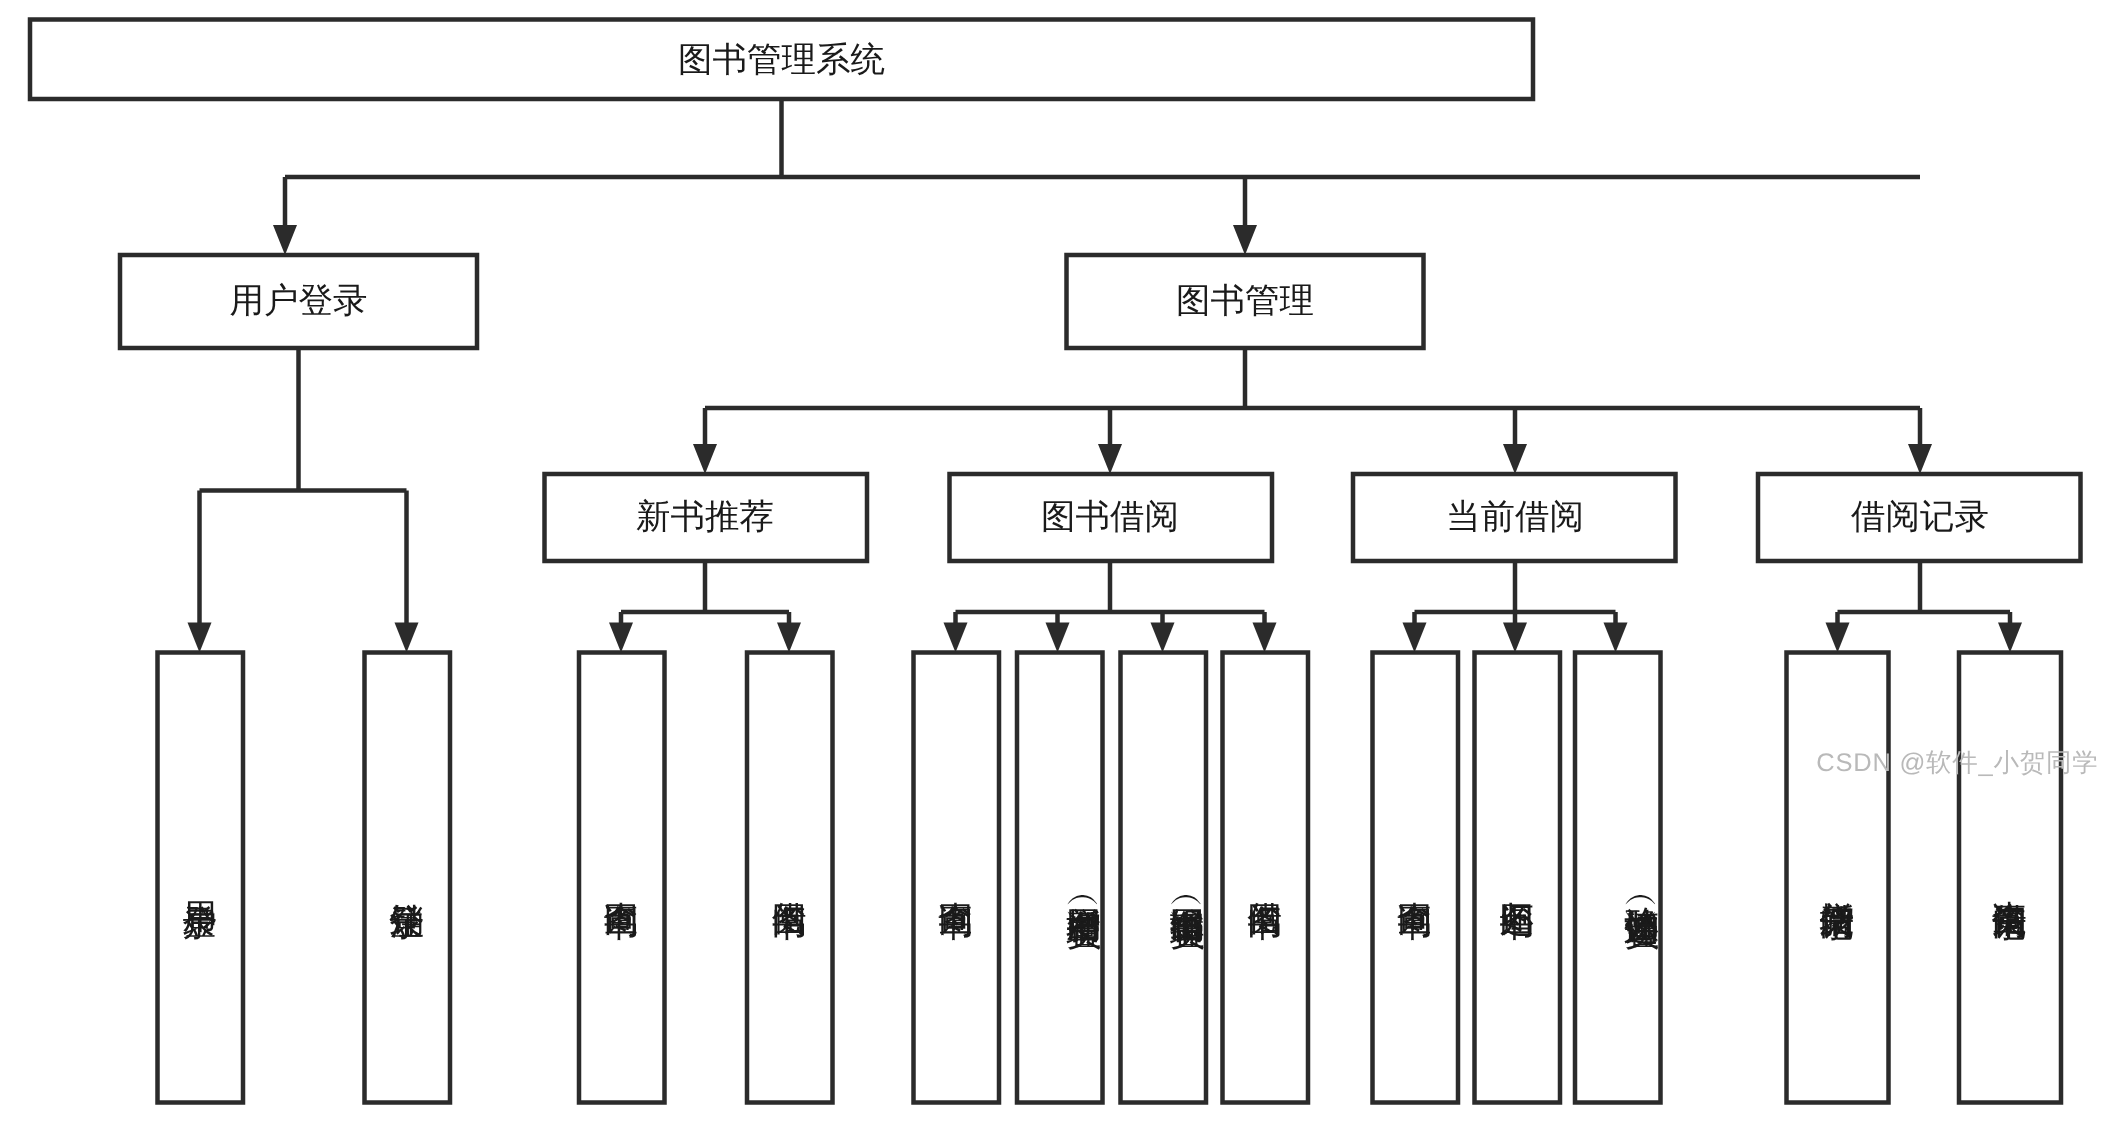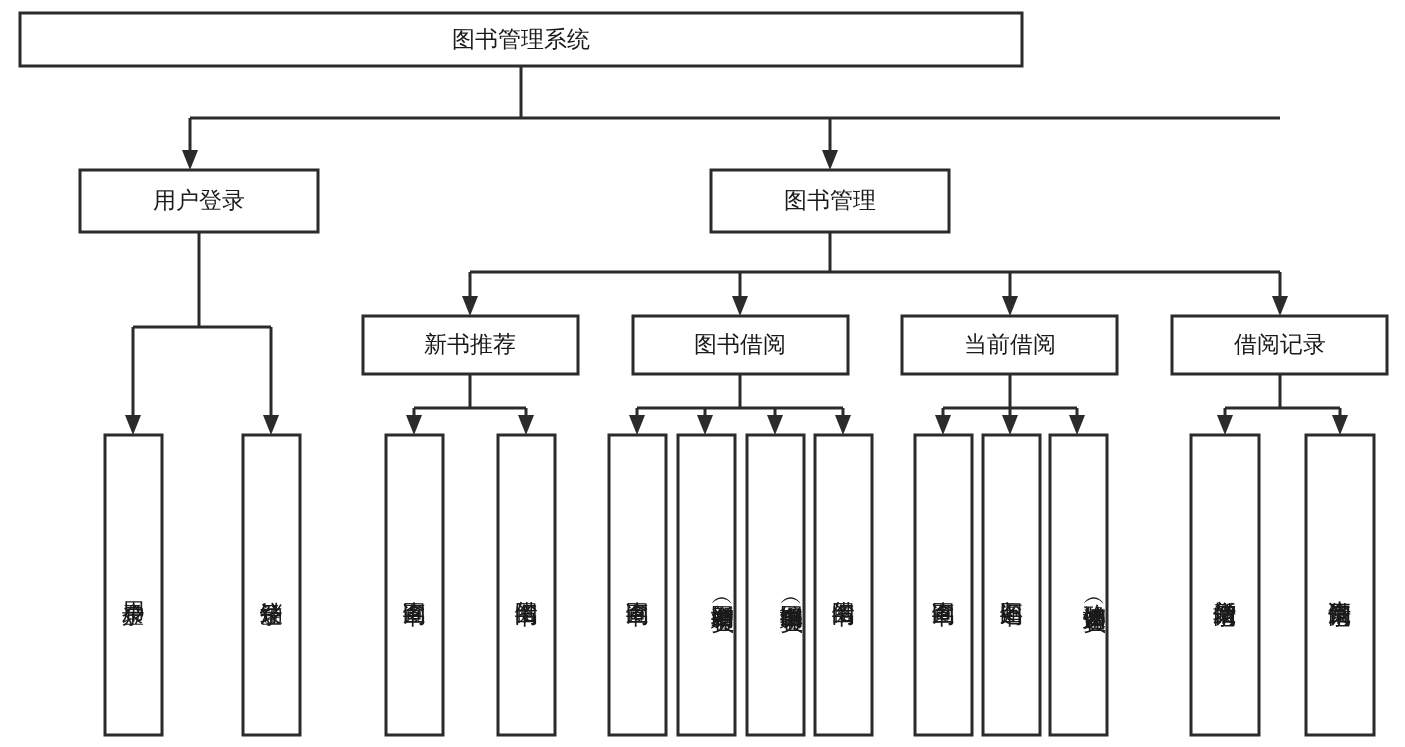--- a/index.html
+++ b/index.html
@@ -159,13 +159,14 @@
   <div class="vlabel" style="left:747px;top:435px;width:57px;height:300px;align-items:flex-start;padding-top:10px;box-sizing:border-box;">编辑图书（管理员）</div>
   <div class="vlabel" style="left:815px;top:435px;width:57px;height:300px;">借阅图书</div>
 
   <div class="vlabel" style="left:915px;top:435px;width:57px;height:300px;">查询图书</div>
   <div class="vlabel" style="left:983px;top:435px;width:57px;height:300px;">归还图书</div>
   <div class="vlabel" style="left:1050px;top:435px;width:57px;height:300px;align-items:flex-start;padding-top:10px;box-sizing:border-box;">确认归还（管理员）</div>
 
   <div class="vlabel" style="left:1191px;top:435px;width:68px;height:300px;">新增借阅记录</div>
   <div class="vlabel" style="left:1306px;top:435px;width:68px;height:300px;">查询借阅记录</div>
 
+  <div class="wm">CSDN @软件_小贺同学</div>
 </div>
 
 </body></html>

